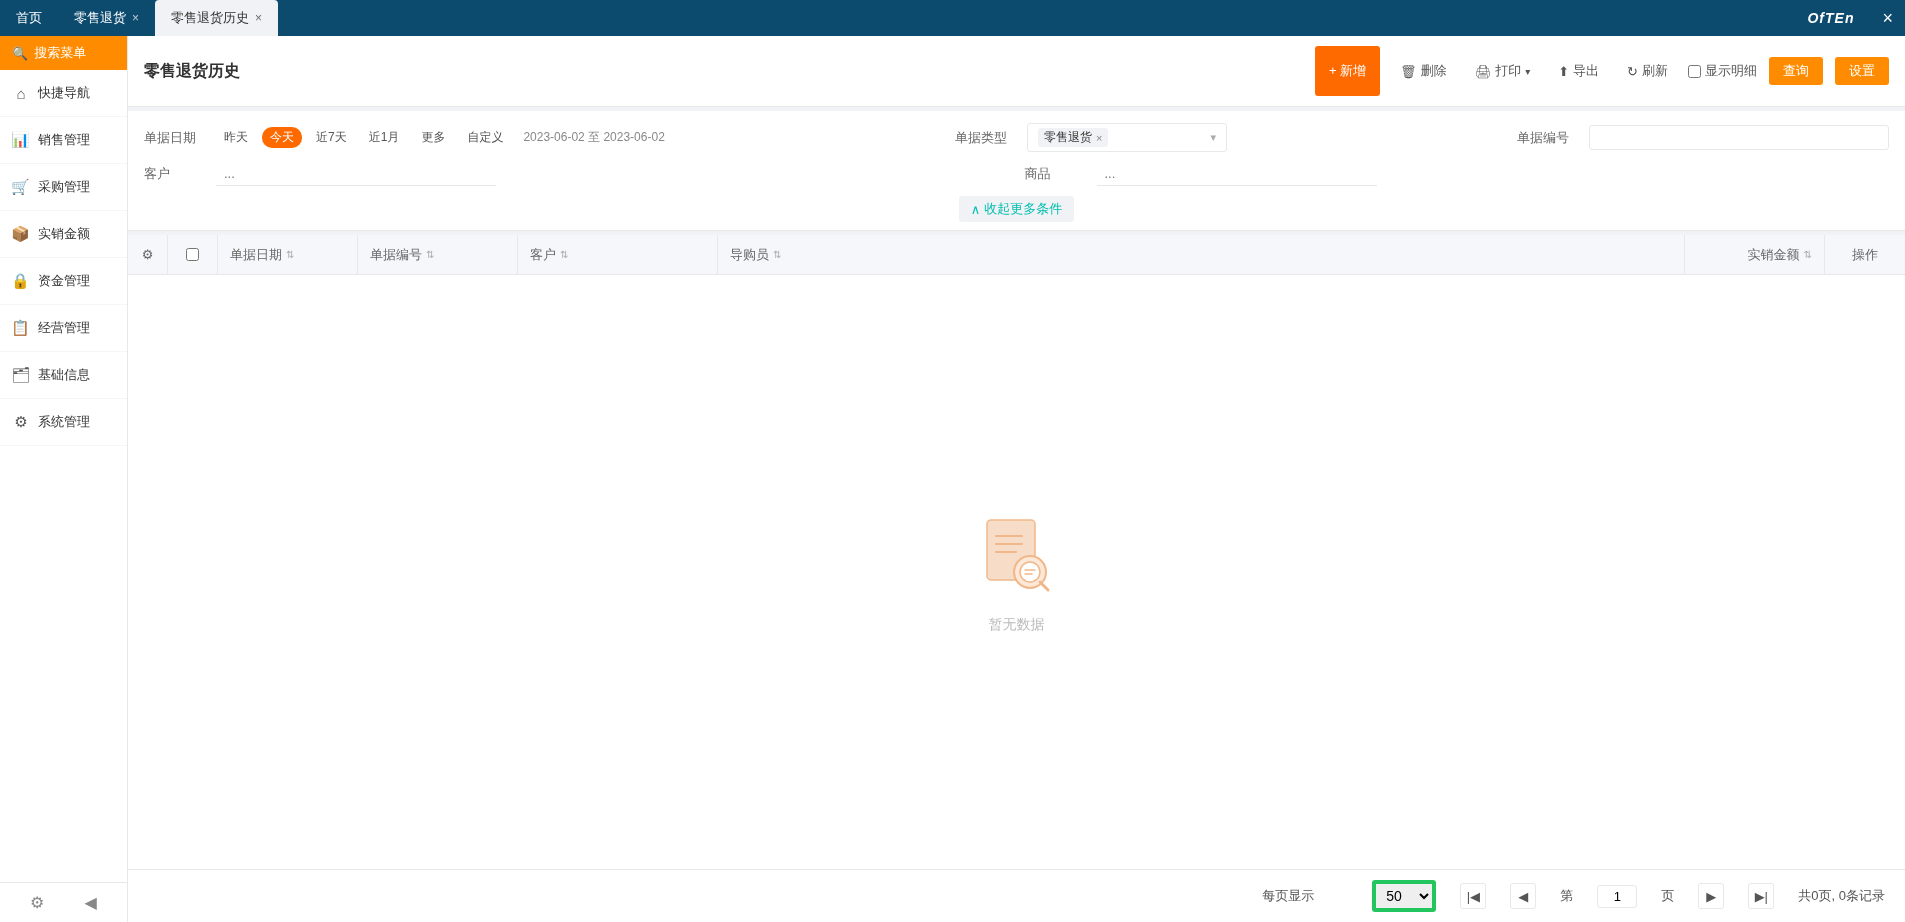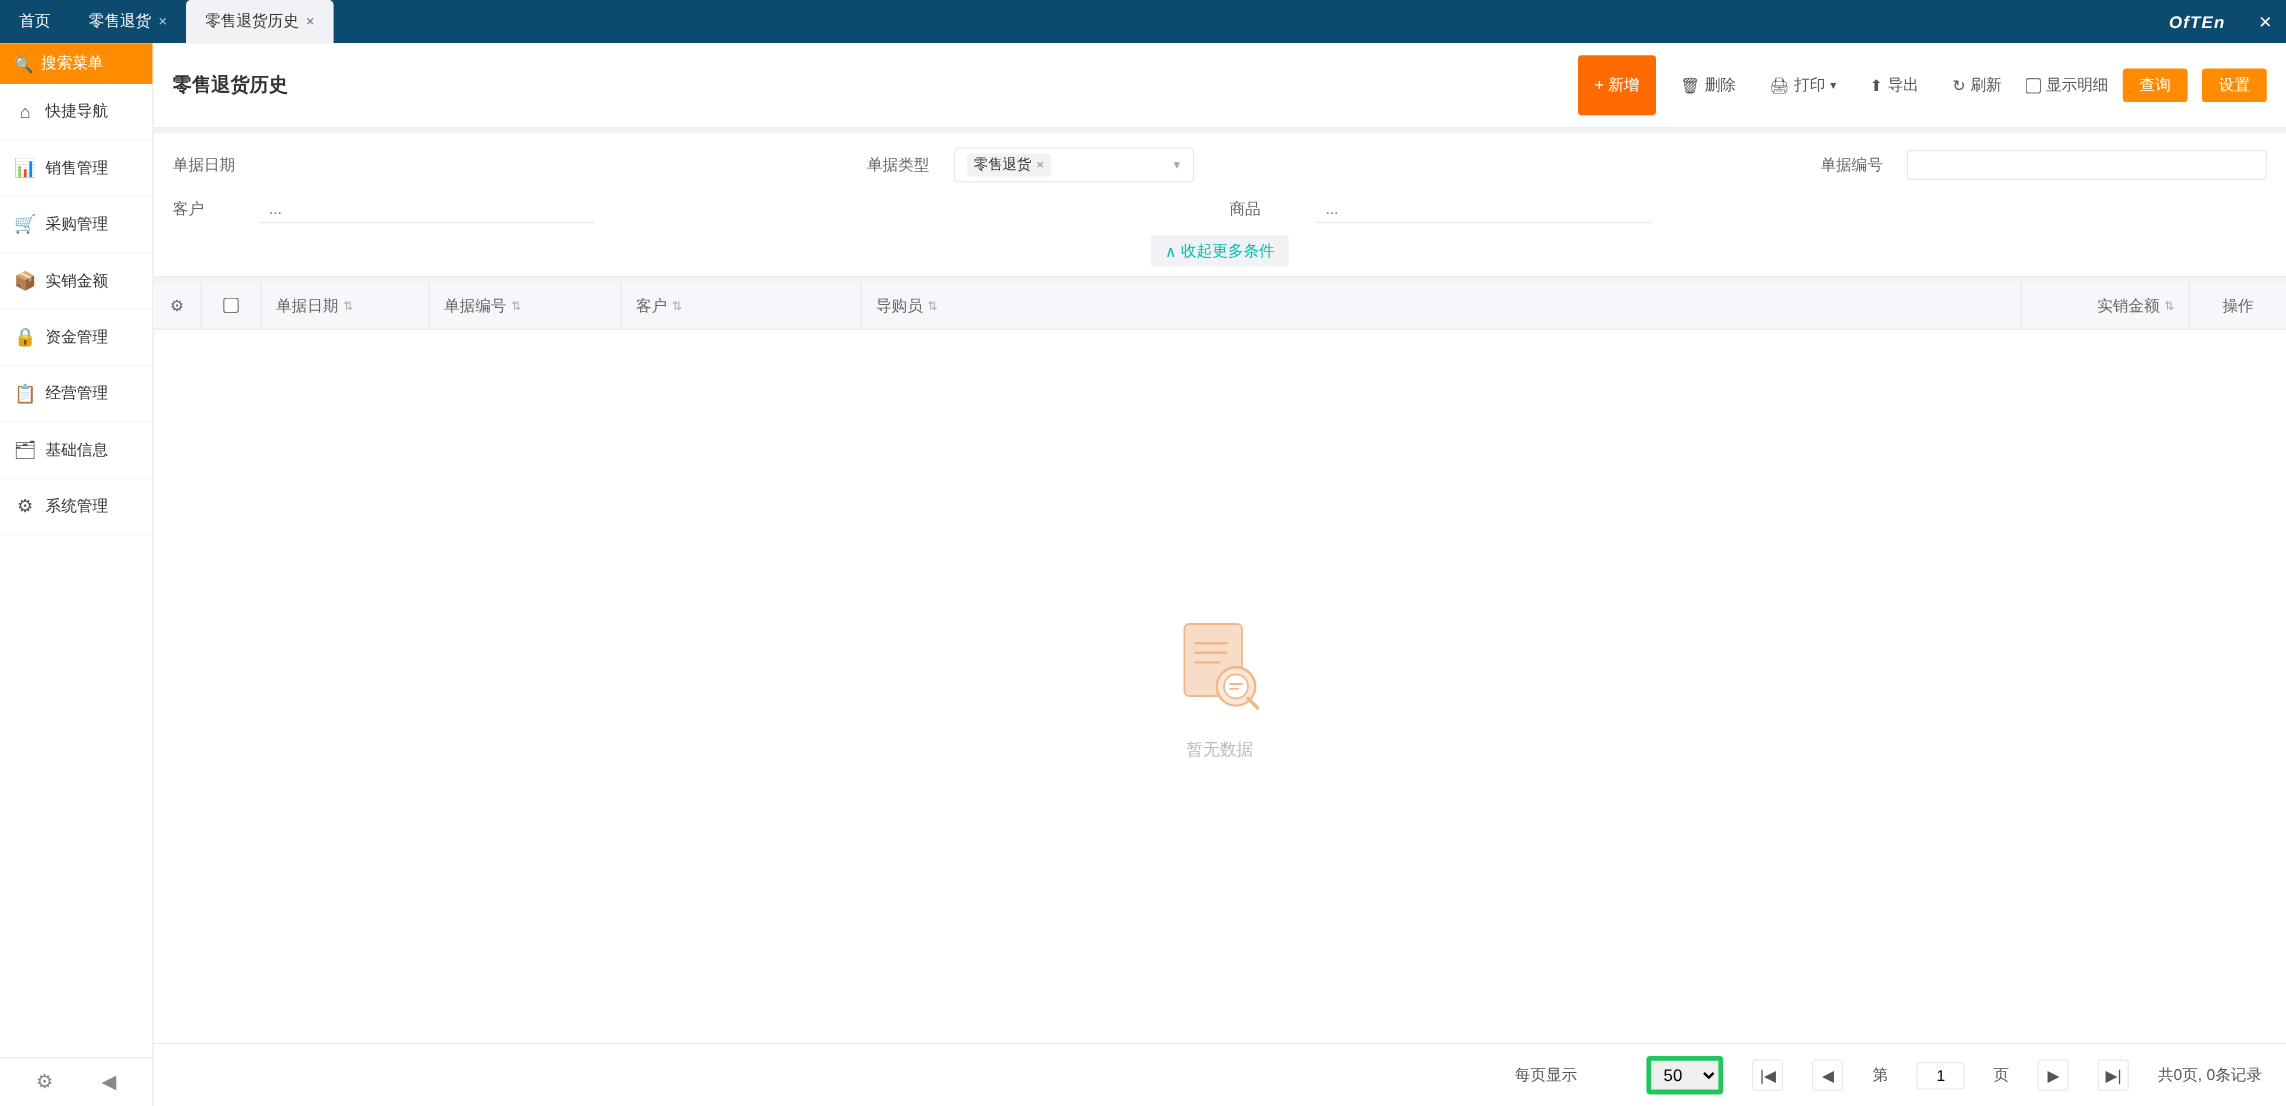--- a/index.html
+++ b/index.html
@@ -479,20 +479,29 @@
         <div class="action-btn" style="background:#ff8c00;color:#fff;border-radius:3px;padding:5px 14px;">
           <span>设置</span>
         </div>
       </div>
     </div>
 
     <div class="filter-area">
 
       <div class="filter-row">
         <span class="filter-label">单据日期</span>
+        <div class="date-shortcuts">
+          <span class="date-btn">昨天</span>
+          <span class="date-btn active">今天</span>
+          <span class="date-btn">近7天</span>
+          <span class="date-btn">近1月</span>
+          <span class="date-btn">更多</span>
+          <span class="date-btn">自定义</span>
+          <span class="date-range">2023-06-02 至 2023-06-02</span>
+        </div>
         <div style="flex:1"></div>
         <span class="filter-label">单据类型</span>
         <div class="filter-select">
           <div class="tag-item">
             <span>零售退货</span>
             <span class="tag-close">×</span>
           </div>
           <div style="flex:1"></div>
           <span style="font-size:11px;color:#aaa;">▾</span>
         </div>

